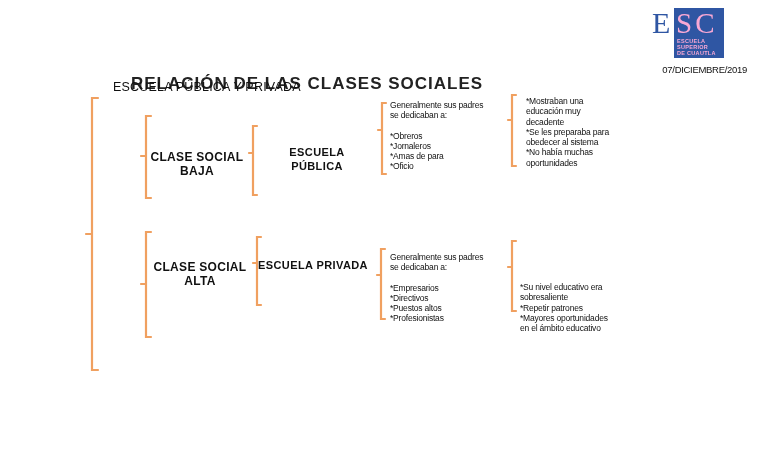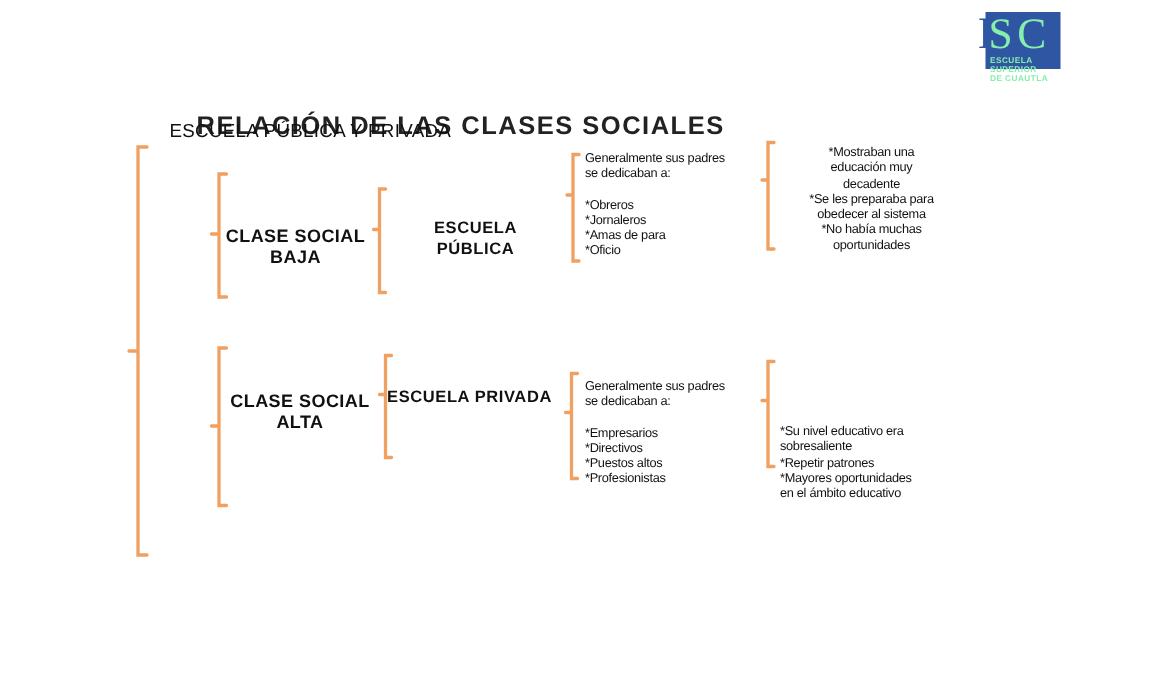--- a/index.html
+++ b/index.html
@@ -7,21 +7,21 @@
     width: 768px; height: 466px; background: #ffffff; position: relative; overflow: hidden;
     font-family: "Liberation Sans", sans-serif; color: #111;
   }
   .abs { position: absolute; }
   .logo { left: 652px; top: 8px; width: 72px; height: 50px; }
   .logo-e {
     position: absolute; left: 0; top: 0; width: 20px; height: 30px;
     font-family: "Liberation Serif", serif; font-size: 30px; color: #2f56a3; line-height: 30px;
   }
   .logo-box {
-    position: absolute; left: 5px; top: 0; width: 50px; height: 38px; background: #2f56a3; color: #86efac;
+    position: absolute; left: 22px; top: 0; width: 50px; height: 50px; background: #2f56a3; color: #f9a8d4;
   }
   .logo-sc {
     position: absolute; left: 2px; top: 0; font-family: "Liberation Serif", serif; font-size: 29px; line-height: 30px; letter-spacing: 3px;
   }
   .logo-sub {
     position: absolute; left: 3px; top: 30px; font-size: 5.5px; line-height: 6px; letter-spacing: 0.3px; font-weight: bold;
   }
   .author { right: 21px; top: 64px; text-align: right; font-size: 9.5px; line-height: 11px; letter-spacing: -0.3px; }
   .title-a { left: 113px; top: 80px; font-size: 12.5px; font-weight: normal; letter-spacing: 0.2px; white-space: nowrap; }
   .title-b { left: 131px; top: 74px; font-size: 17px; font-weight: bold; letter-spacing: 1px; white-space: nowrap; color: #222; }
@@ -61,40 +61,41 @@
     <div class="logo-sc">SC</div>
     <div class="logo-sub">
       <div>ESCUELA</div>
       <div>SUPERIOR</div>
       <div>DE CUAUTLA</div>
     </div>
   </div>
 </div>
 
 <div class="abs author">
+  <div>07/DICIEMBRE/2019</div>
 </div>
 
 <div class="abs title-b">RELACIÓN DE LAS CLASES SOCIALES</div>
 <div class="abs title-a">ESCUELA PÚBLICA Y PRIVADA</div>
 
 <div class="abs node" style="left:150px; top:150px; width:94px;">
   <div>CLASE SOCIAL</div>
   <div>BAJA</div>
 </div>
 <div class="abs node" style="left:262px; top:145px; width:110px; font-size:11px; letter-spacing:0.4px;">ESCUELA PÚBLICA</div>
 <div class="abs small" style="left:390px; top:100px; width:115px;">
   <div>Generalmente sus padres</div>
   <div>se dedicaban a:</div>
   <div style="height:10px;"></div>
   <div>*Obreros</div>
   <div>*Jornaleros</div>
   <div>*Amas de para</div>
   <div>*Oficio</div>
 </div>
-<div class="abs small" style="left:526px; top:96px; width:110px;text-align:center;">
+<div class="abs small" style="left:526px; top:96px; width:110px;">
   <div>*Mostraban una</div>
   <div>educación muy</div>
   <div>decadente</div>
   <div>*Se les preparaba para</div>
   <div>obedecer al sistema</div>
   <div>*No había muchas</div>
   <div>oportunidades</div>
 </div>
 
 <div class="abs node" style="left:152px; top:260px; width:96px;">

